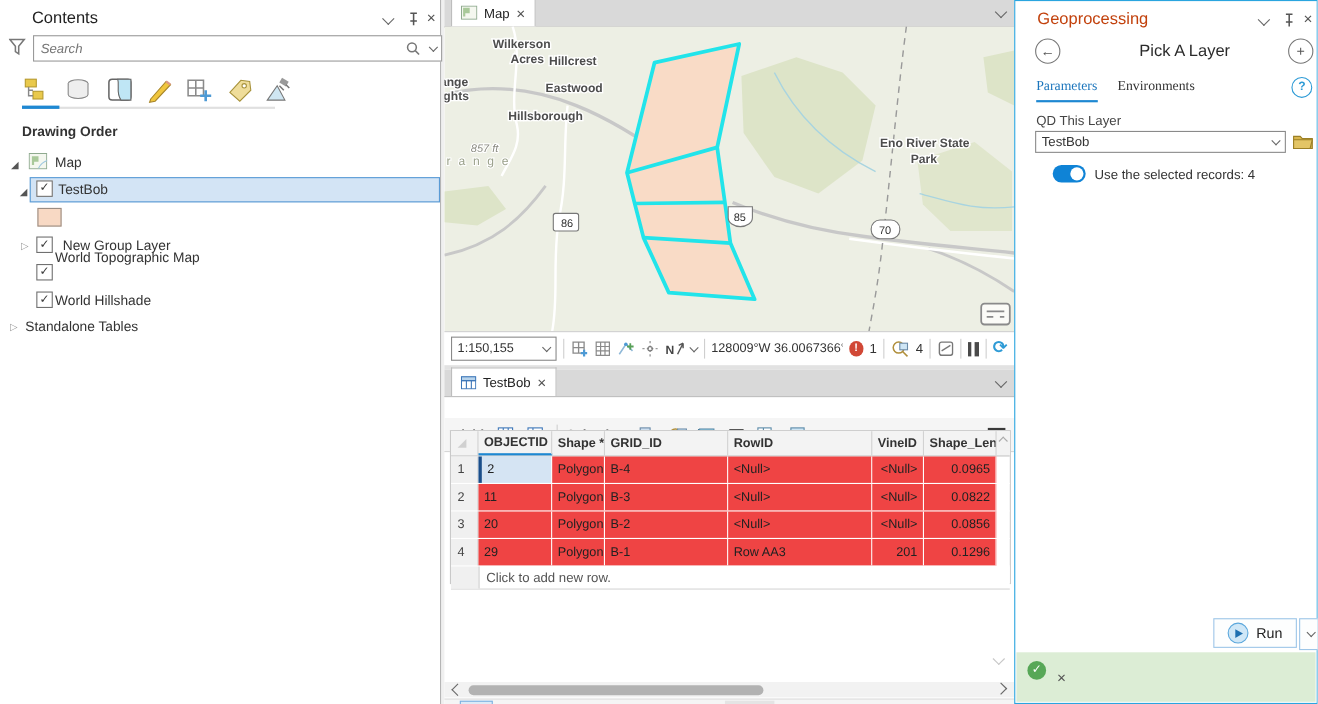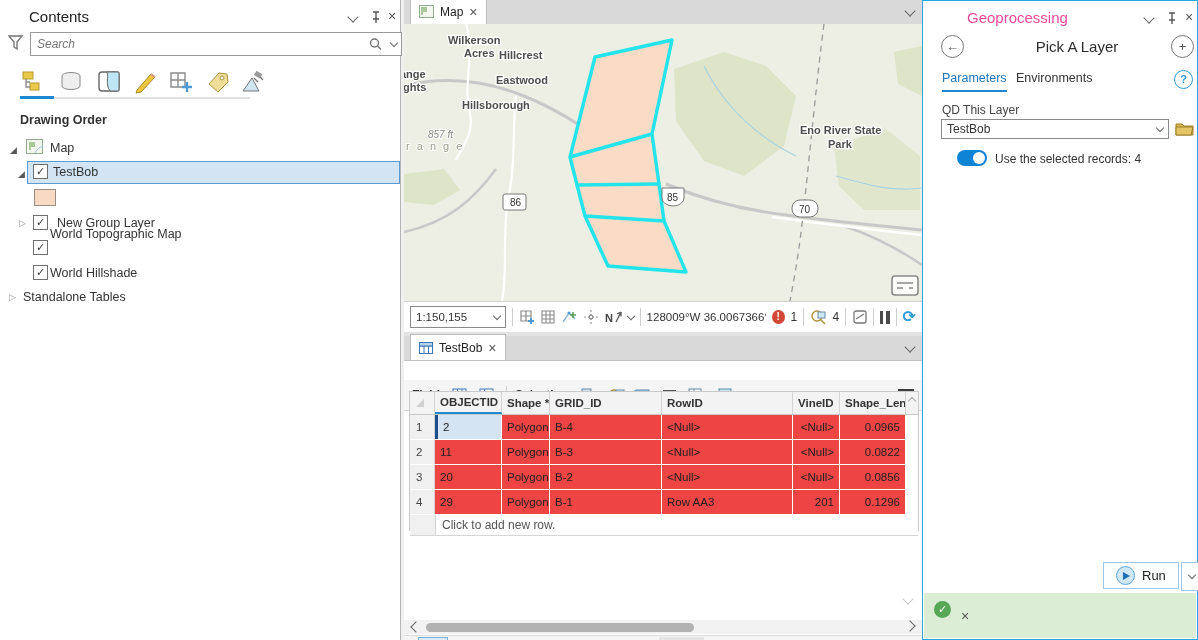--- a/index.html
+++ b/index.html
@@ -41,23 +41,23 @@
   .grow{display:flex;height:24px;border-bottom:1px solid #fff;}
   .grow .num{background:#f0f0f0;color:#444;font-size:11.5px;display:flex;align-items:center;padding-left:6px;box-sizing:border-box;border-right:1px solid #d2d2d2;}
   .grow .cell{background:#ef4444;font-size:11.5px;color:#222;border-right:1px solid #fff;display:flex;align-items:center;padding:0 5px;box-sizing:border-box;overflow:hidden;white-space:nowrap;}
   .grow .cell.r{justify-content:flex-end;}
   .activecell{background:#d5e4f3 !important;border-left:3px solid #1a4e8a;}
   .addrow{display:flex;height:20px;border-bottom:1px solid #d6d6d6;background:#fff;}
   .hscroll{background:#f2f2f2;display:flex;align-items:center;}
   .hthumb{height:9px;border-radius:5px;background:#b2b2b2;}
   
   .geo{left:922px;top:0;width:276px;height:640px;background:#fff;border:1px solid #2aa5df;box-sizing:border-box;}
-  .geo-title{font-size:15px;color:#ec4899;margin-left:24px;}
+  .geo-title{font-size:15px;color:#c2410c;}
   .circbtn{width:21px;height:21px;border-radius:50%;border:1.4px solid #777;color:#555;display:flex;align-items:center;justify-content:center;font-size:13px;background:#fff;}
-  .gtab{font-size:12.5px;color:#333;padding-bottom:5px;}
+  .gtab{font-size:12.5px;color:#333;padding-bottom:5px;font-family:Liberation Serif, serif;}
   .gtab.active{color:#1b75bc;border-bottom:2.5px solid #1e88d2;}
   .toggle{width:30px;height:16px;border-radius:9px;background:#0f83d6;position:relative;}
   .toggle .knob{position:absolute;right:2px;top:2px;width:12px;height:12px;border-radius:50%;background:#fff;}
   .runbtn{display:flex;align-items:center;gap:7px;border:1px solid #9dc6e8;background:#fdfefe;height:25px;padding:0 12px;font-size:13px;color:#222;}
   .playcirc{width:17px;height:17px;border-radius:50%;background:#cfe7f7;border:1px solid #5aa7dc;position:relative;}
   .playcirc:after{content:"";position:absolute;left:6px;top:4.5px;border-left:7px solid #1e6fb0;border-top:4px solid transparent;border-bottom:4px solid transparent;}
   .notif{background:#dcedd5;display:flex;align-items:flex-start;padding:8px 10px;gap:10px;}
   .okcirc{width:17px;height:17px;border-radius:50%;background:#57a757;color:#fff;font-size:11px;line-height:17px;text-align:center;flex:none;}
   .link{color:#2f97d4;font-size:12px;}
   svg text{font-family:"Liberation Sans","DejaVu Sans",sans-serif;}

